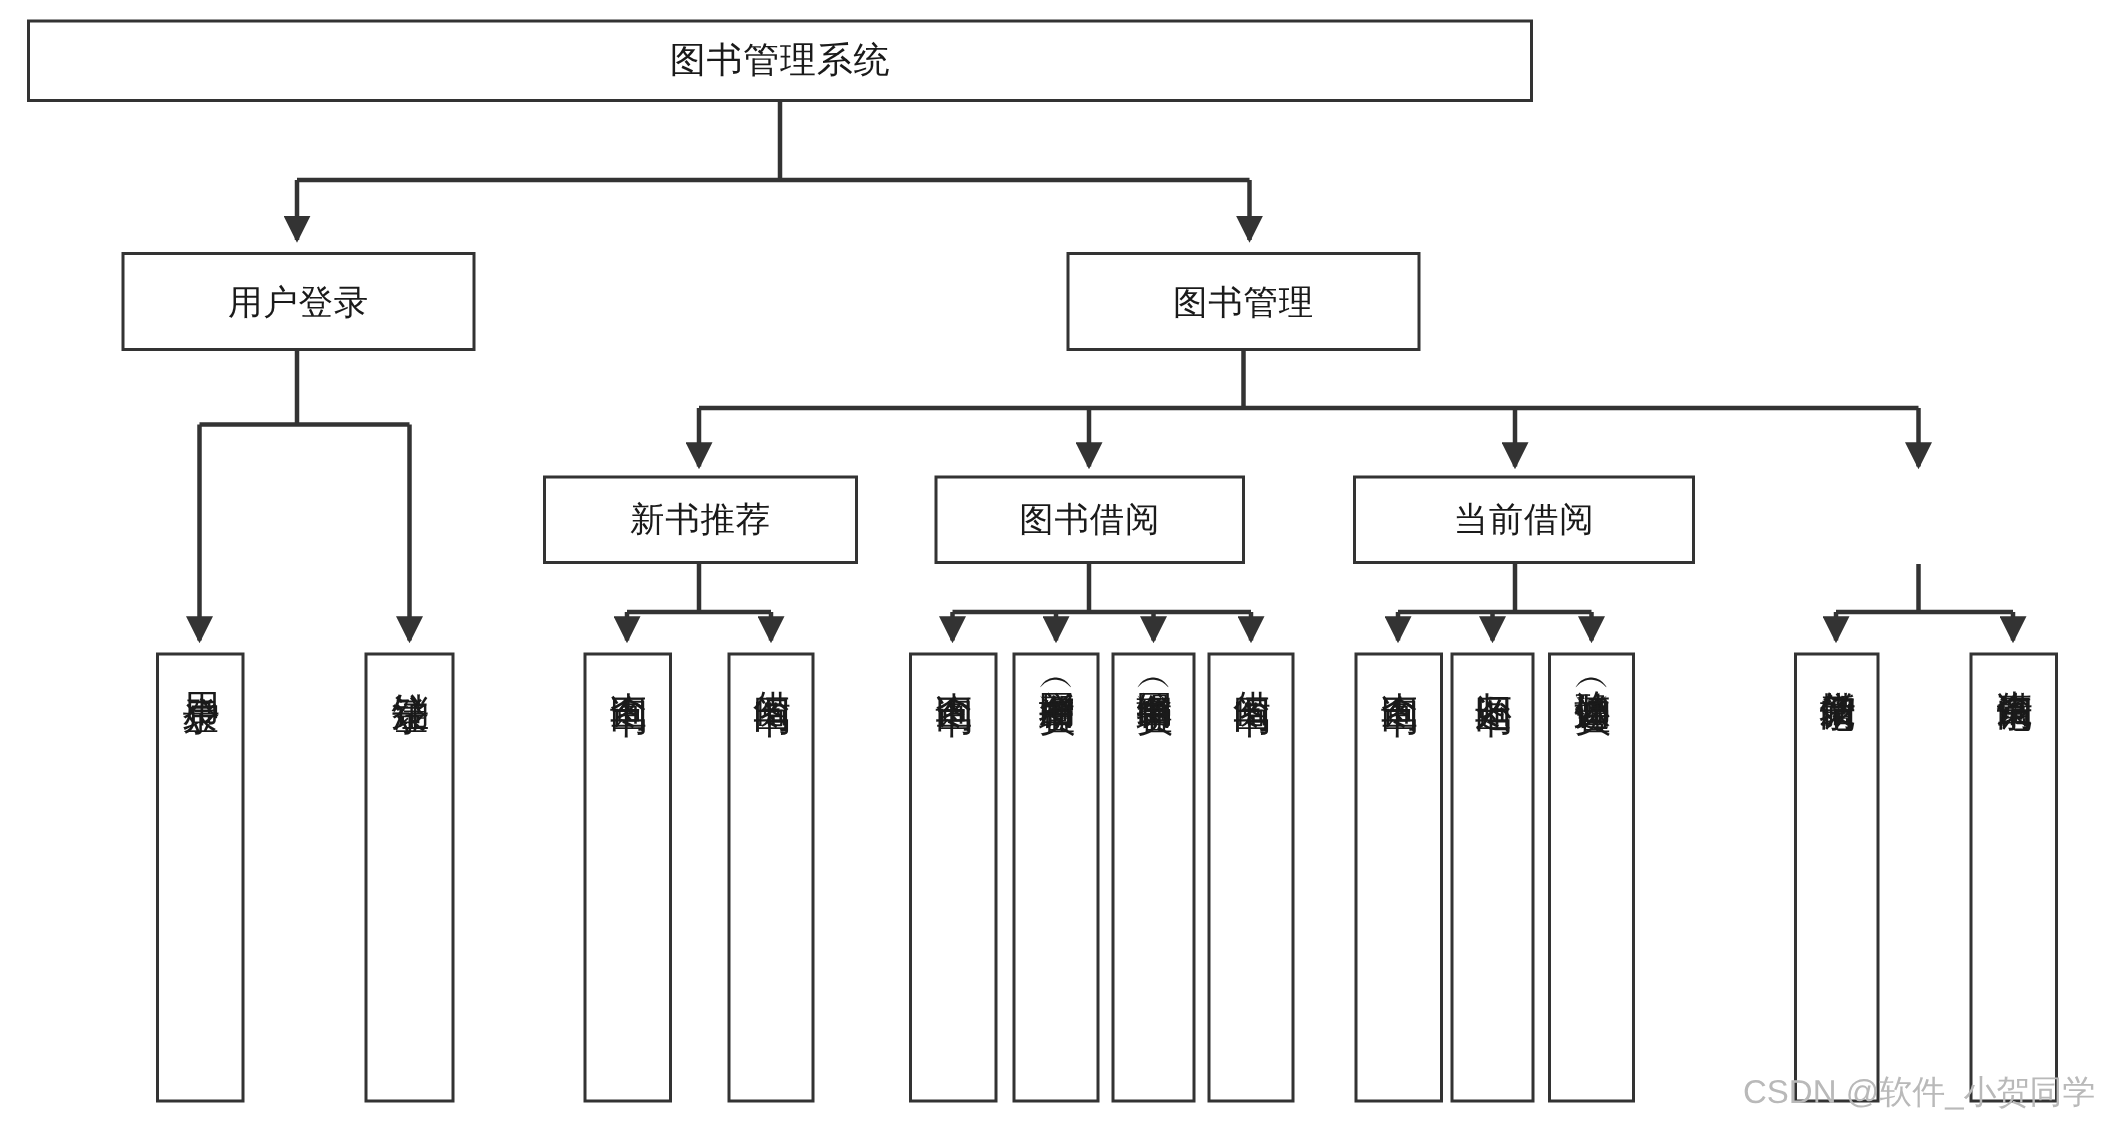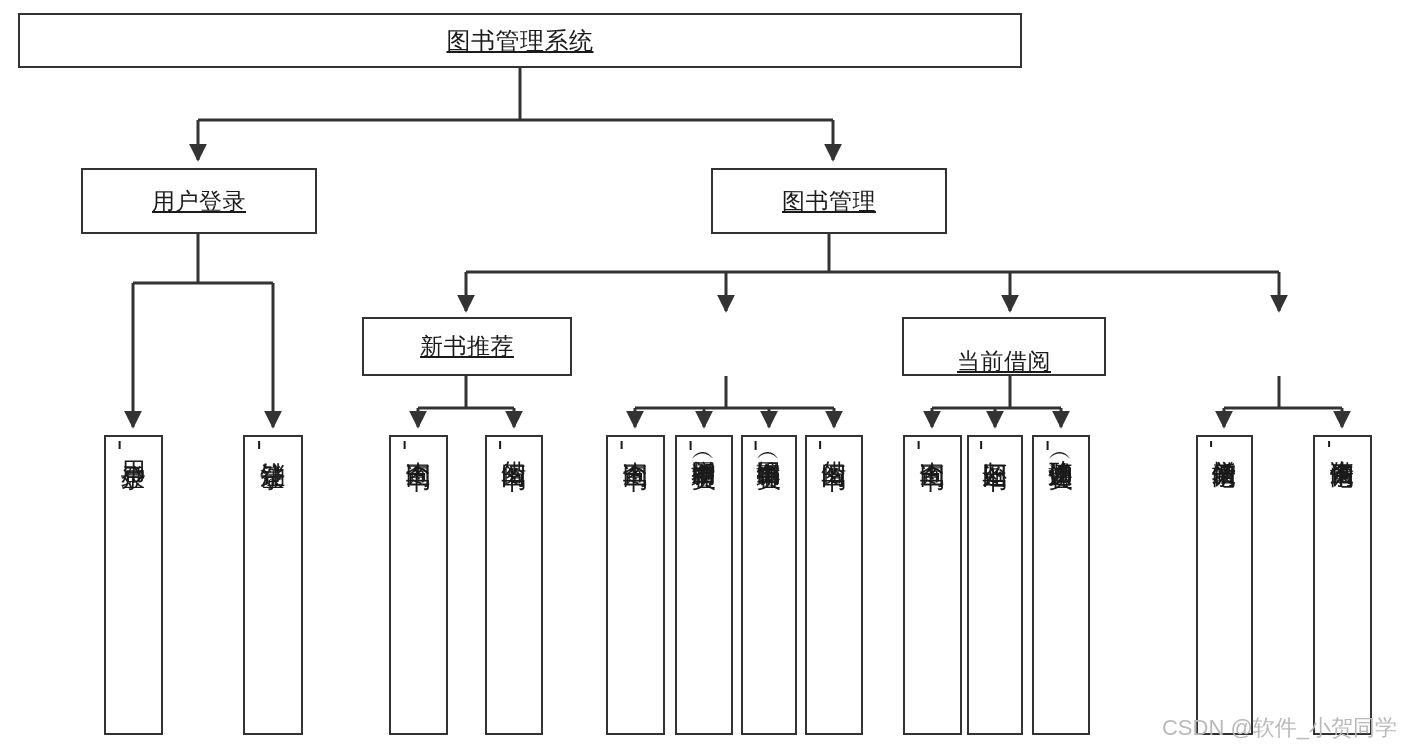--- a/index.html
+++ b/index.html
@@ -26,21 +26,20 @@
     display:flex;
     align-items:center;
     justify-content:center;
     color:#1a1a1a;
   }
   .node .label{
     display:block;
     text-align:center;
     line-height:1.15;
     letter-spacing:0.5px;
-    text-decoration:underline;
   }
   .node.horiz .label{
     font-size:23px;
     writing-mode:horizontal-tb;
   }
   .node.vert{
     align-items:flex-start;
     padding-top:4px;
   }
   .node.vert .label{
@@ -130,22 +129,25 @@
   </div>
 
   <div class="node horiz" style="left:711px;top:168px;width:236px;height:66px;">
     <span class="label">图书管理</span>
   </div>
 
   <div class="node horiz" style="left:362px;top:317px;width:210px;height:59px;">
     <span class="label">新书推荐</span>
   </div>
 
-
-  <div class="node horiz" style="left:902px;top:317px;width:204px;height:59px;align-items:flex-end;">
+  <div class="node horiz" style="left:623px;top:317px;width:207px;height:59px;">
+    <span class="label">图书借阅</span>
+  </div>
+
+  <div class="node horiz" style="left:902px;top:317px;width:228px;height:59px;">
     <span class="label">当前借阅</span>
   </div>
 
 
   <div class="node vert" style="left:104px;top:435px;width:59px;height:300px;">
     <span class="label">用户登录</span>
   </div>
 
   <div class="node vert" style="left:243px;top:435px;width:60px;height:300px;">
     <span class="label">注销登录</span>

